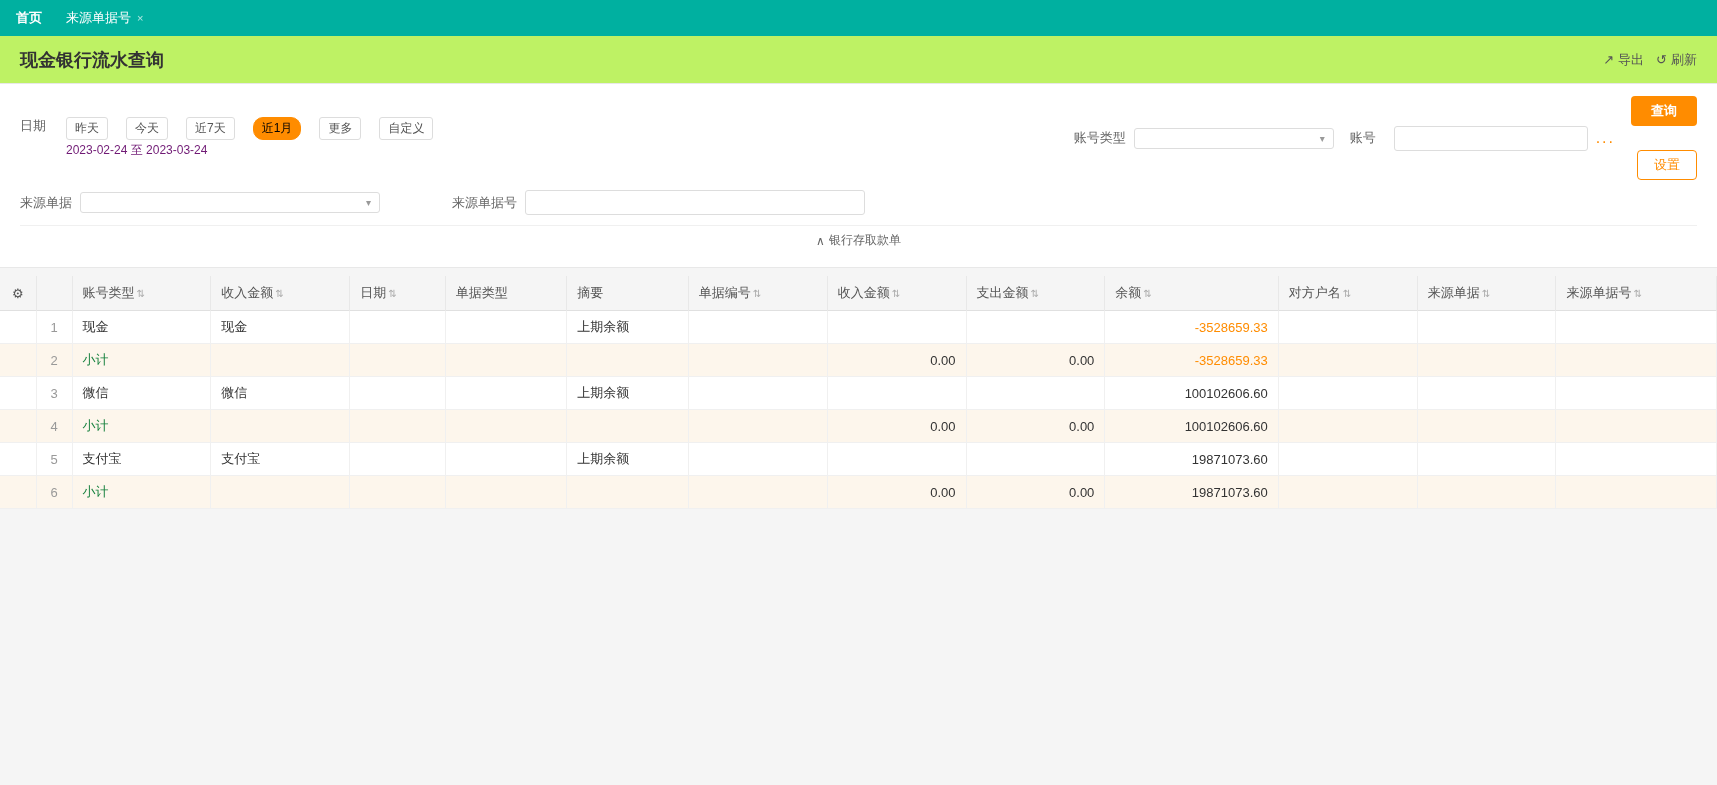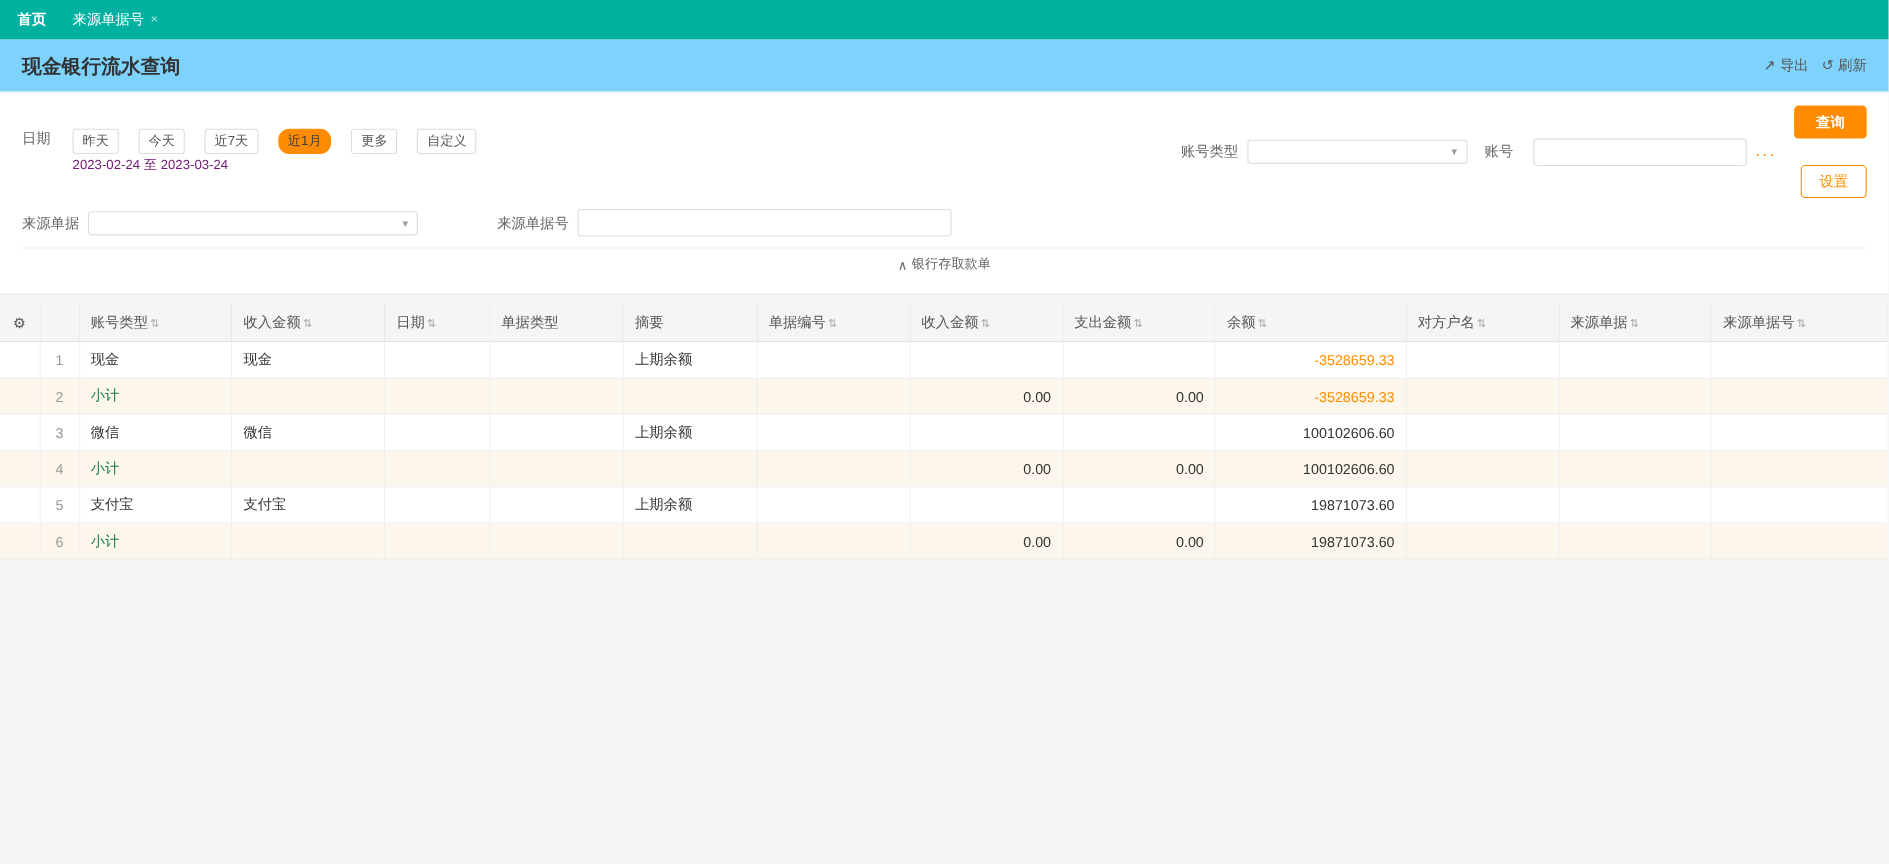--- a/index.html
+++ b/index.html
@@ -26,21 +26,21 @@
     }
     .nav-item.home { font-weight: bold; }
     .nav-item .close-x {
       margin-left: 6px;
       font-size: 11px;
       opacity: 0.7;
     }
 
     
     .page-header {
-      background: #7dd3fc;
+      background: #bef264;
       padding: 10px 20px;
       display: flex;
       align-items: center;
       justify-content: space-between;
       border-bottom: 1px solid #e8e8e8;
       height: 48px;
     }
     .page-title {
       font-size: 18px;
       font-weight: bold;
@@ -87,21 +87,21 @@
       border: 1px solid #ddd;
       border-radius: 3px;
       cursor: pointer;
       font-size: 12px;
       color: #555;
       background: #fff;
     }
     .date-btn.active {
       background: #ff8c00;
       border-color: #ff8c00;
-      color: #404040;
+      color: #000000;
       border-radius: 10px;
     }
     .date-range {
       color: #701a75;
       font-size: 12px;
       margin-top: 2px;
     }
     .filter-select {
       display: flex;
       align-items: center;

